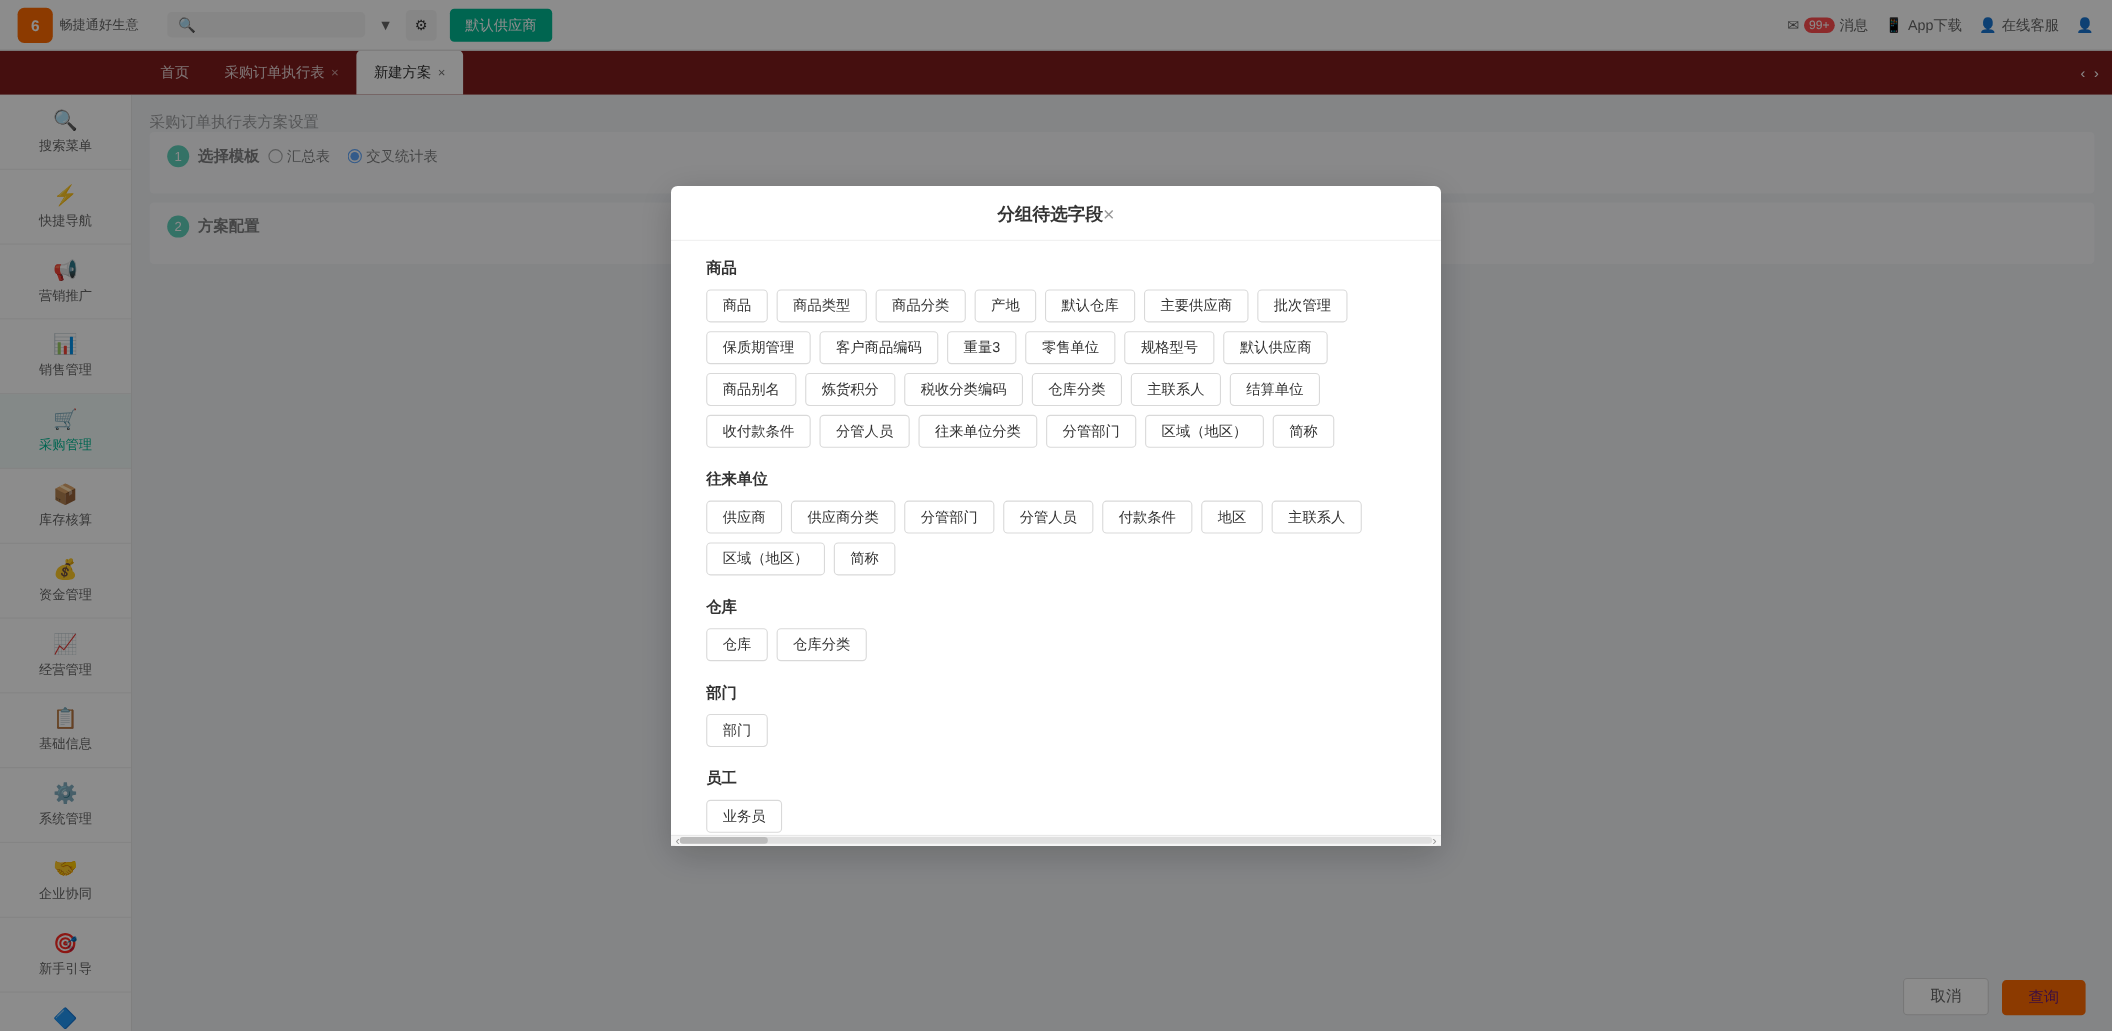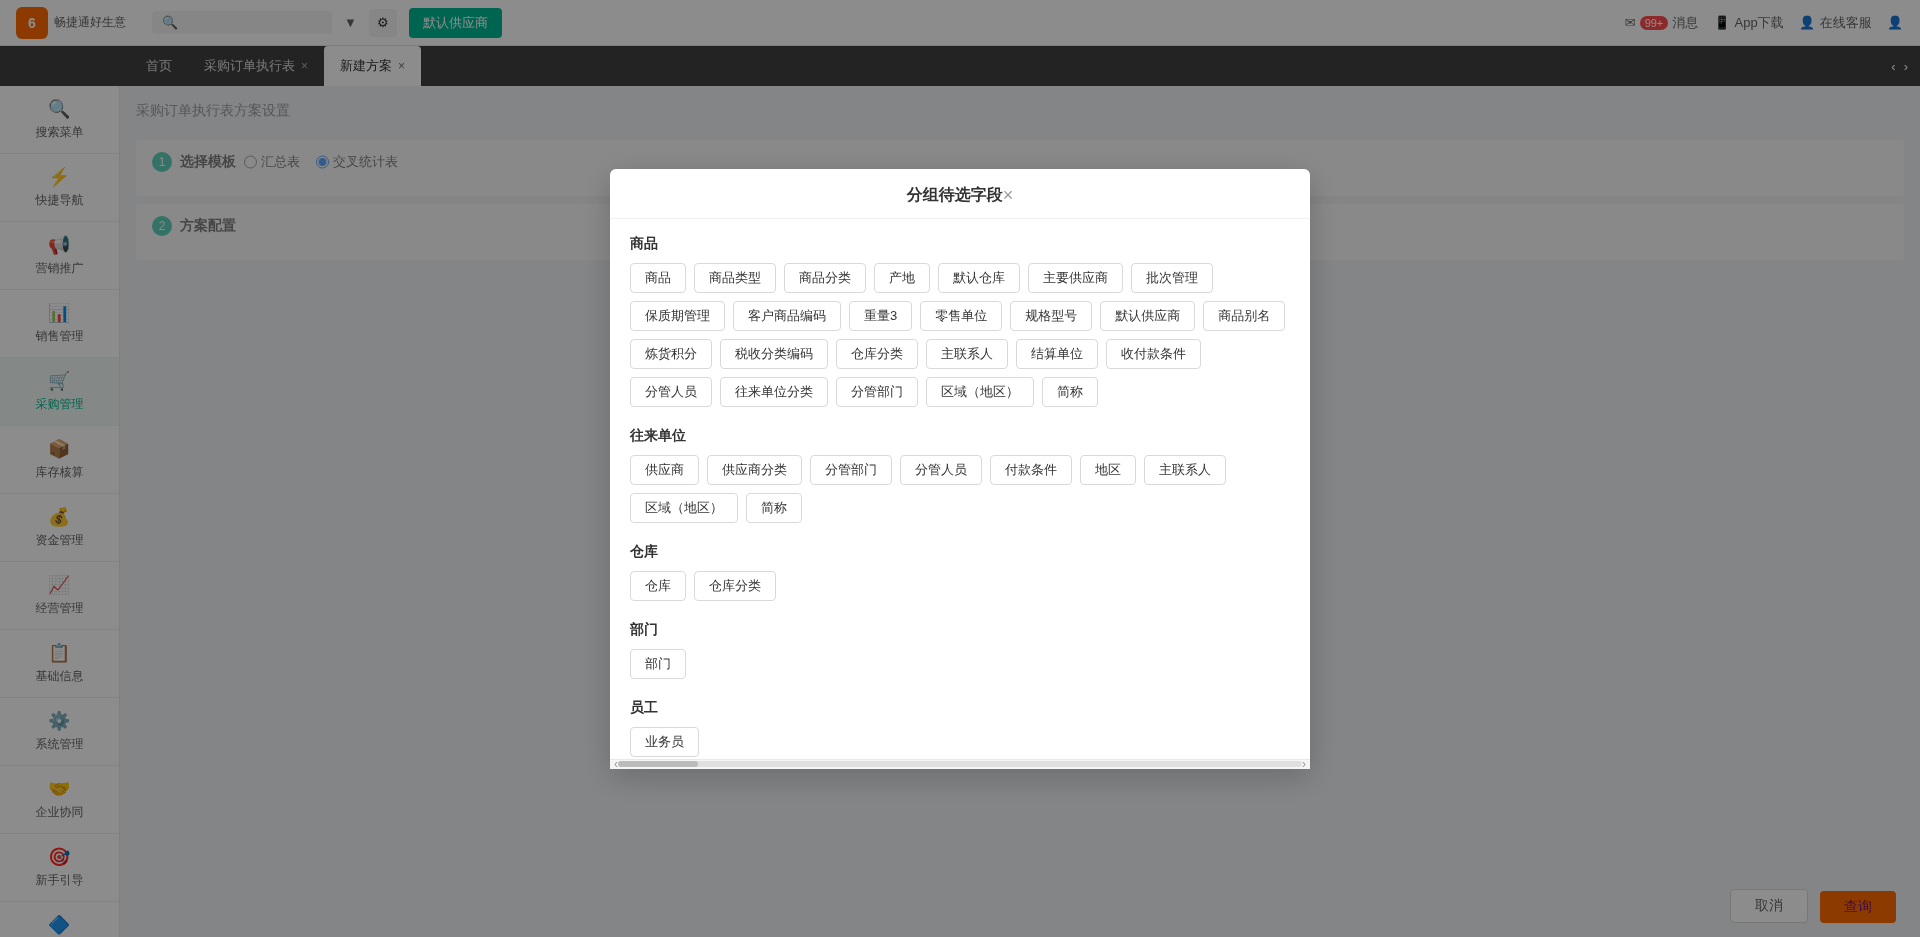--- a/index.html
+++ b/index.html
@@ -43,21 +43,21 @@
     .nav-dropdown { display: flex; align-items: center; gap: 4px; color: #666; cursor: pointer; }
     .settings-icon { width: 28px; height: 28px; background: #f5f5f5; border-radius: 4px; display: flex; align-items: center; justify-content: center; cursor: pointer; }
     .trial-btn { background: #00b893; color: #fff; border: none; border-radius: 4px; padding: 6px 14px; font-size: 13px; cursor: pointer; }
     .top-nav-right { display: flex; align-items: center; gap: 16px; margin-left: auto; }
     .nav-right-item { display: flex; align-items: center; gap: 4px; color: #666; font-size: 13px; cursor: pointer; }
     .badge { background: #ff4d4f; color: #fff; border-radius: 8px; padding: 1px 5px; font-size: 11px; }
 
     
     .tab-bar {
       height: 40px;
-      background: #404040;
+      background: #7f1d1d;
       display: flex;
       align-items: center;
       padding: 0 0 0 130px;
       position: fixed;
       top: 46px; left: 0; right: 0;
       z-index: 99;
     }
     .tab-item {
       height: 40px;
       display: flex; align-items: center;
@@ -98,21 +98,21 @@
     .sidebar-item.active { color: #00b893; background: #f0f9f7; }
     .sidebar-icon { font-size: 18px; }
 
     
     .main-content {
       margin-top: 86px;
       margin-left: 120px;
       padding: 16px;
       min-height: calc(100vh - 86px);
     }
-    .page-title { font-size: 14px; color: #666; margin-bottom: 20px; }
+    .page-title { font-size: 14px; color: #666; margin-bottom: 0; }
     .step-section { background: #fff; border-radius: 4px; padding: 12px 16px; margin-bottom: 8px; }
     .step-header { display: flex; align-items: center; gap: 8px; margin-bottom: 12px; }
     .step-num { width: 20px; height: 20px; background: #00b893; border-radius: 50%; color: #fff; display: flex; align-items: center; justify-content: center; font-size: 12px; }
     .step-title { font-size: 14px; font-weight: bold; }
     .radio-group { display: flex; gap: 16px; align-items: center; }
     .radio-item { display: flex; gap: 4px; cursor: pointer; }
 
     
     .modal-overlay {
       position: fixed;
@@ -132,21 +132,21 @@
     .modal-header {
       display: flex; align-items: center; justify-content: center;
       padding: 16px 20px 12px;
       border-bottom: 1px solid #f0f0f0;
     }
     .modal-title { font-size: 16px; font-weight: bold; color: #333; }
     .modal-close { cursor: pointer; font-size: 18px; color: #999; }
     .modal-body {
       flex: 1;
       overflow-y: auto;
-      padding: 16px 20px;
+      padding: 16px 32px;
     }
     .field-group { margin-bottom: 20px; }
     .field-group-title {
       font-size: 14px; font-weight: bold; color: #333;
       margin-bottom: 10px;
     }
     .field-tags { display: flex; flex-wrap: wrap; gap: 8px; }
     .field-tag {
       border: 1px solid #d9d9d9;
       border-radius: 4px;

